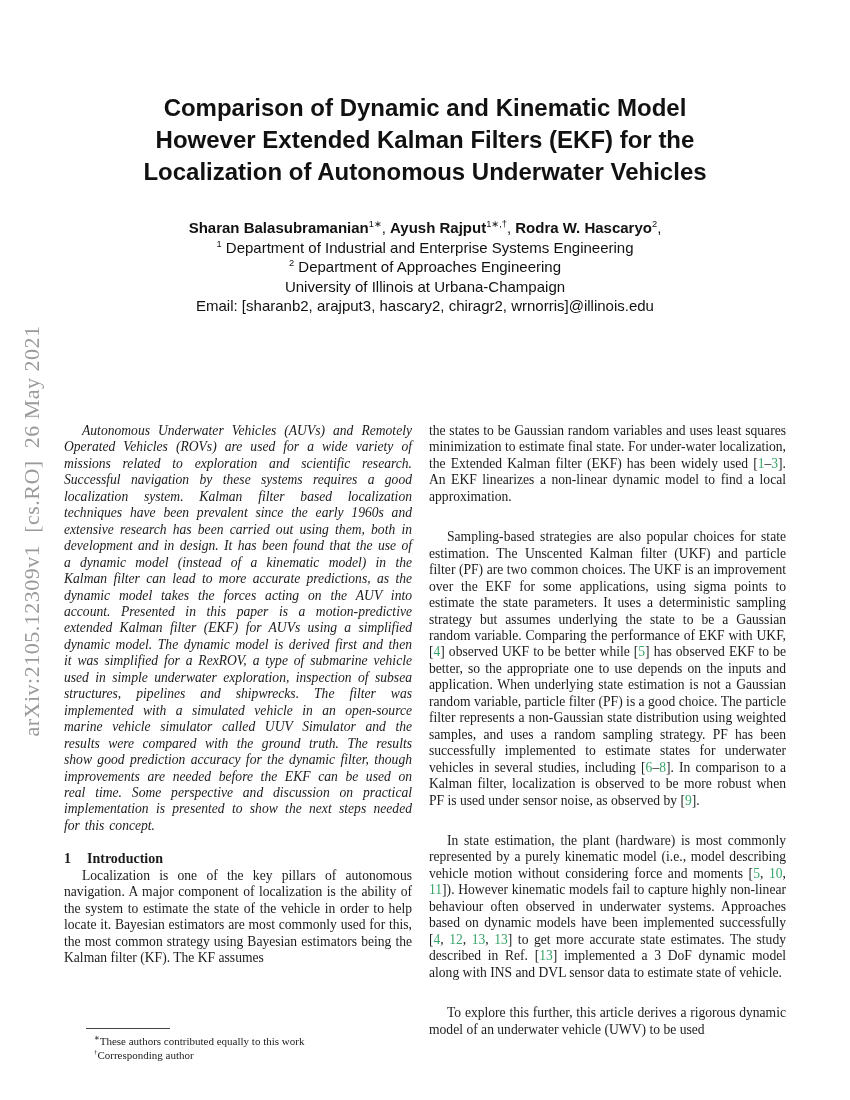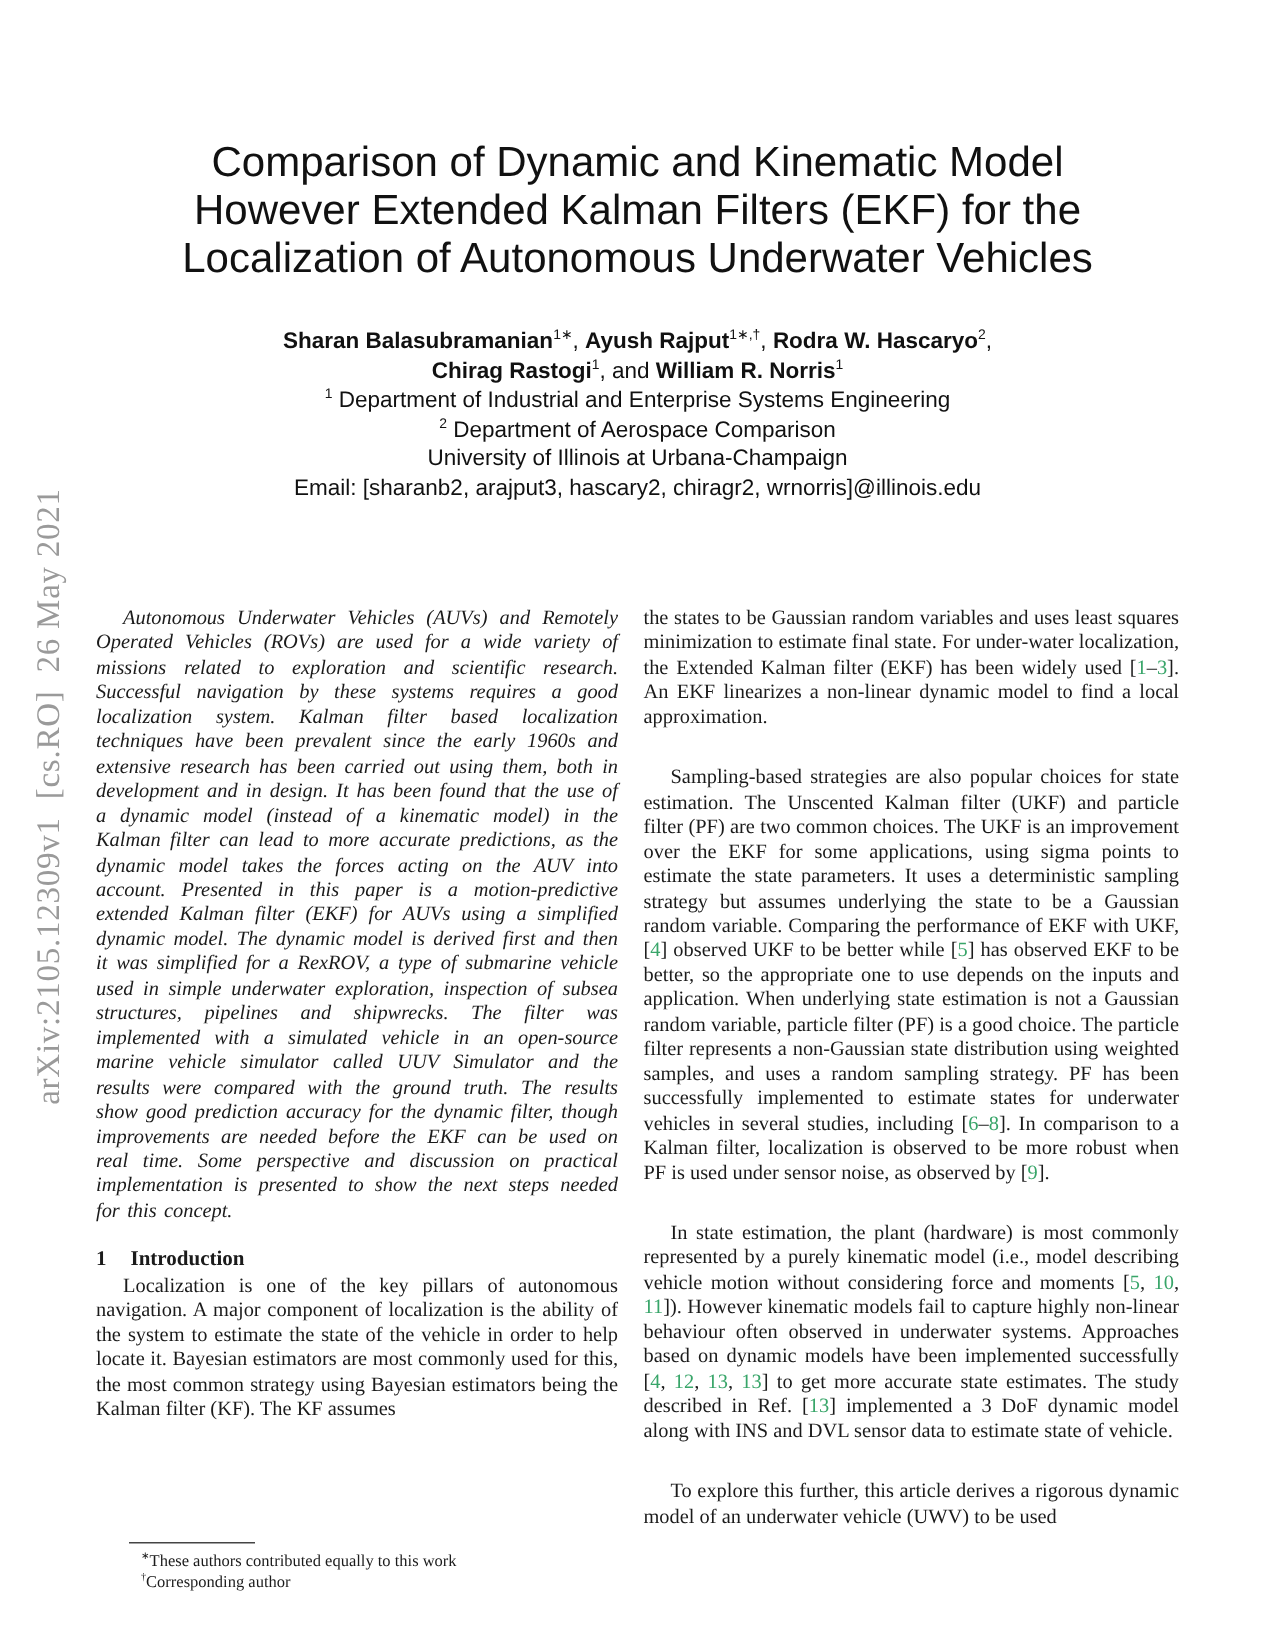--- a/index.html
+++ b/index.html
@@ -26,40 +26,40 @@
     font-size:22px;
     color:#9a9a9a;
     white-space:pre;
     letter-spacing:0.5px;
   }
   
   .title{
     position:absolute;top:92px;left:0;right:0;
     text-align:center;
     font-family:"Liberation Sans", sans-serif;
-    font-weight:normal;
-    font-size:28px;
+    font-weight:bold;
+    font-size:24px;
     line-height:32px;
     color:#111;
   }
   
   .authors{
     position:absolute;top:218px;left:0;right:0;
     text-align:center;
     font-family:"Liberation Sans", sans-serif;
     font-size:15px;
     line-height:19.5px;
     color:#111;
   }
   .seg-b{font-weight:bold;}
   .seg-sup{vertical-align:super;font-size:0.62em;line-height:0;}
   .seg-cite{color:#38a569;}
   
   .col{
-    position:absolute;top:404px;
+    position:absolute;top:423px;
     text-align:justify;
     font-size:13.6px;
     line-height:16.45px;
   }
   .col-left{left:64px;width:348px;}
   .col-right{left:429px;width:357px;}
   .abstract{
     font-style:italic;
     text-indent:18px;
     margin:0;
@@ -103,23 +103,22 @@
   </div>
 
   <div class="title">
     <div>Comparison of Dynamic and Kinematic Model</div>
     <div>However Extended Kalman Filters (EKF) for the</div>
     <div>Localization of Autonomous Underwater Vehicles</div>
   </div>
 
   <div class="authors">
     <div><span class="seg-b">Sharan Balasubramanian</span><span class="seg-sup">1∗</span><span>, </span><span class="seg-b">Ayush Rajput</span><span class="seg-sup">1∗,†</span><span>, </span><span class="seg-b">Rodra W. Hascaryo</span><span class="seg-sup">2</span><span>,</span></div>
-    <div><span class="seg-b">Chirag Rastogi</span><span class="seg-sup">1</span><span>, and </span><span class="seg-b">William R. Norris</span><span class="seg-sup">1</span></div>
     <div><span class="seg-sup">1</span><span> Department of Industrial and Enterprise Systems Engineering</span></div>
-    <div><span class="seg-sup">2</span><span> Department of Aerospace Comparison</span></div>
+    <div><span class="seg-sup">2</span><span> Department of Approaches Engineering</span></div>
     <div><span>University of Illinois at Urbana-Champaign</span></div>
     <div><span>Email: [sharanb2, arajput3, hascary2, chiragr2, wrnorris]@illinois.edu</span></div>
   </div>
 
   <div class="col col-left">
     <p class="abstract">Autonomous Underwater Vehicles (AUVs) and Remotely Operated Vehicles (ROVs) are used for a wide variety of missions related to exploration and scientific research. Successful navigation by these systems requires a good localization system. Kalman filter based localization techniques have been prevalent since the early 1960s and extensive research has been carried out using them, both in development and in design. It has been found that the use of a dynamic model (instead of a kinematic model) in the Kalman filter can lead to more accurate predictions, as the dynamic model takes the forces acting on the AUV into account. Presented in this paper is a motion-predictive extended Kalman filter (EKF) for AUVs using a simplified dynamic model. The dynamic model is derived first and then it was simplified for a RexROV, a type of submarine vehicle used in simple underwater exploration, inspection of subsea structures, pipelines and shipwrecks. The filter was implemented with a simulated vehicle in an open-source marine vehicle simulator called UUV Simulator and the results were compared with the ground truth. The results show good prediction accuracy for the dynamic filter, though improvements are needed before the EKF can be used on real time. Some perspective and discussion on practical implementation is presented to show the next steps needed for this concept.</p>
     <div class="sec-heading">
       <span class="sec-num">1</span><span>Introduction</span>
     </div>
     <p class="body-par">Localization is one of the key pillars of autonomous navigation. A major component of localization is the ability of the system to estimate the state of the vehicle in order to help locate it. Bayesian estimators are most commonly used for this, the most common strategy using Bayesian estimators being the Kalman filter (KF). The KF assumes</p>

